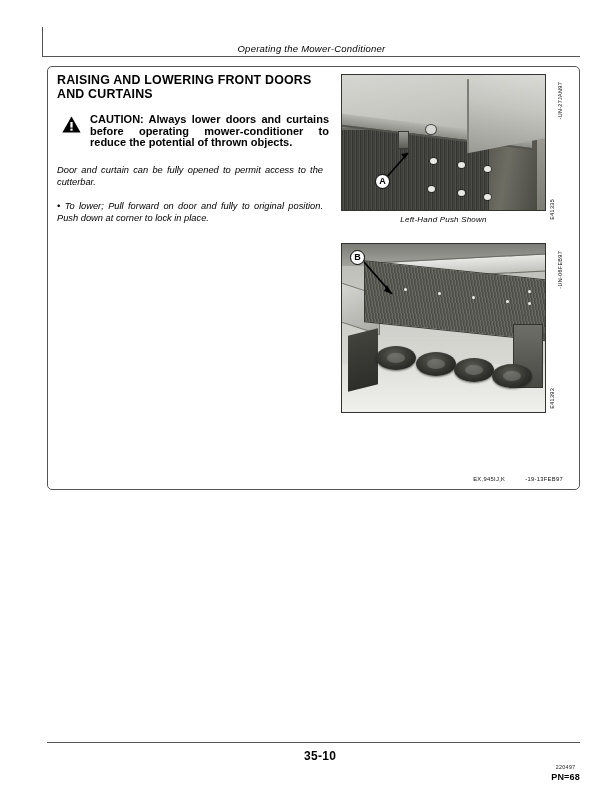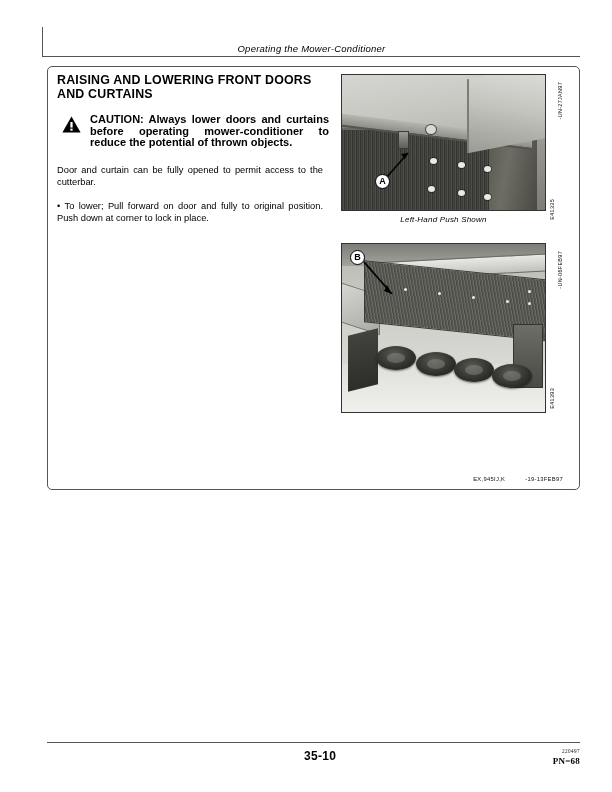--- a/index.html
+++ b/index.html
@@ -74,20 +74,21 @@
     text-align: justify;
     text-align-last: left;
   }
   .para {
     font-size: 9.3px;
     line-height: 11.6px;
     margin: 0 16px 13px 0;
     text-align: justify;
     text-align-last: left;
     width: 266px;
+    font-style: italic;
   }
   .para:last-child { margin-bottom: 0; }
 
   
   .figure {
     position: absolute;
   }
   #figure-1 { left: 341px; top: 74px; width: 222px; }
   #figure-2 { left: 341px; top: 243px; width: 222px; }
 
@@ -300,24 +301,23 @@
   }
   #page-number {
     position: absolute;
     left: 257px; top: 6px;
     font-size: 12px;
     font-weight: bold;
     letter-spacing: .3px;
   }
   #footer-right {
     position: absolute;
-    right: 0; top: 4px;
-    text-align: right;
+    right: 0; top: 20px;
+    text-align: center;
     line-height: 9px;
-    font-family: Liberation Serif, serif;
   }
   #footer-date {
     font-size: 5.2px;
     letter-spacing: .4px;
     color: #111;
   }
   #footer-pn {
     font-size: 9px;
     font-weight: bold;
     letter-spacing: .2px;

